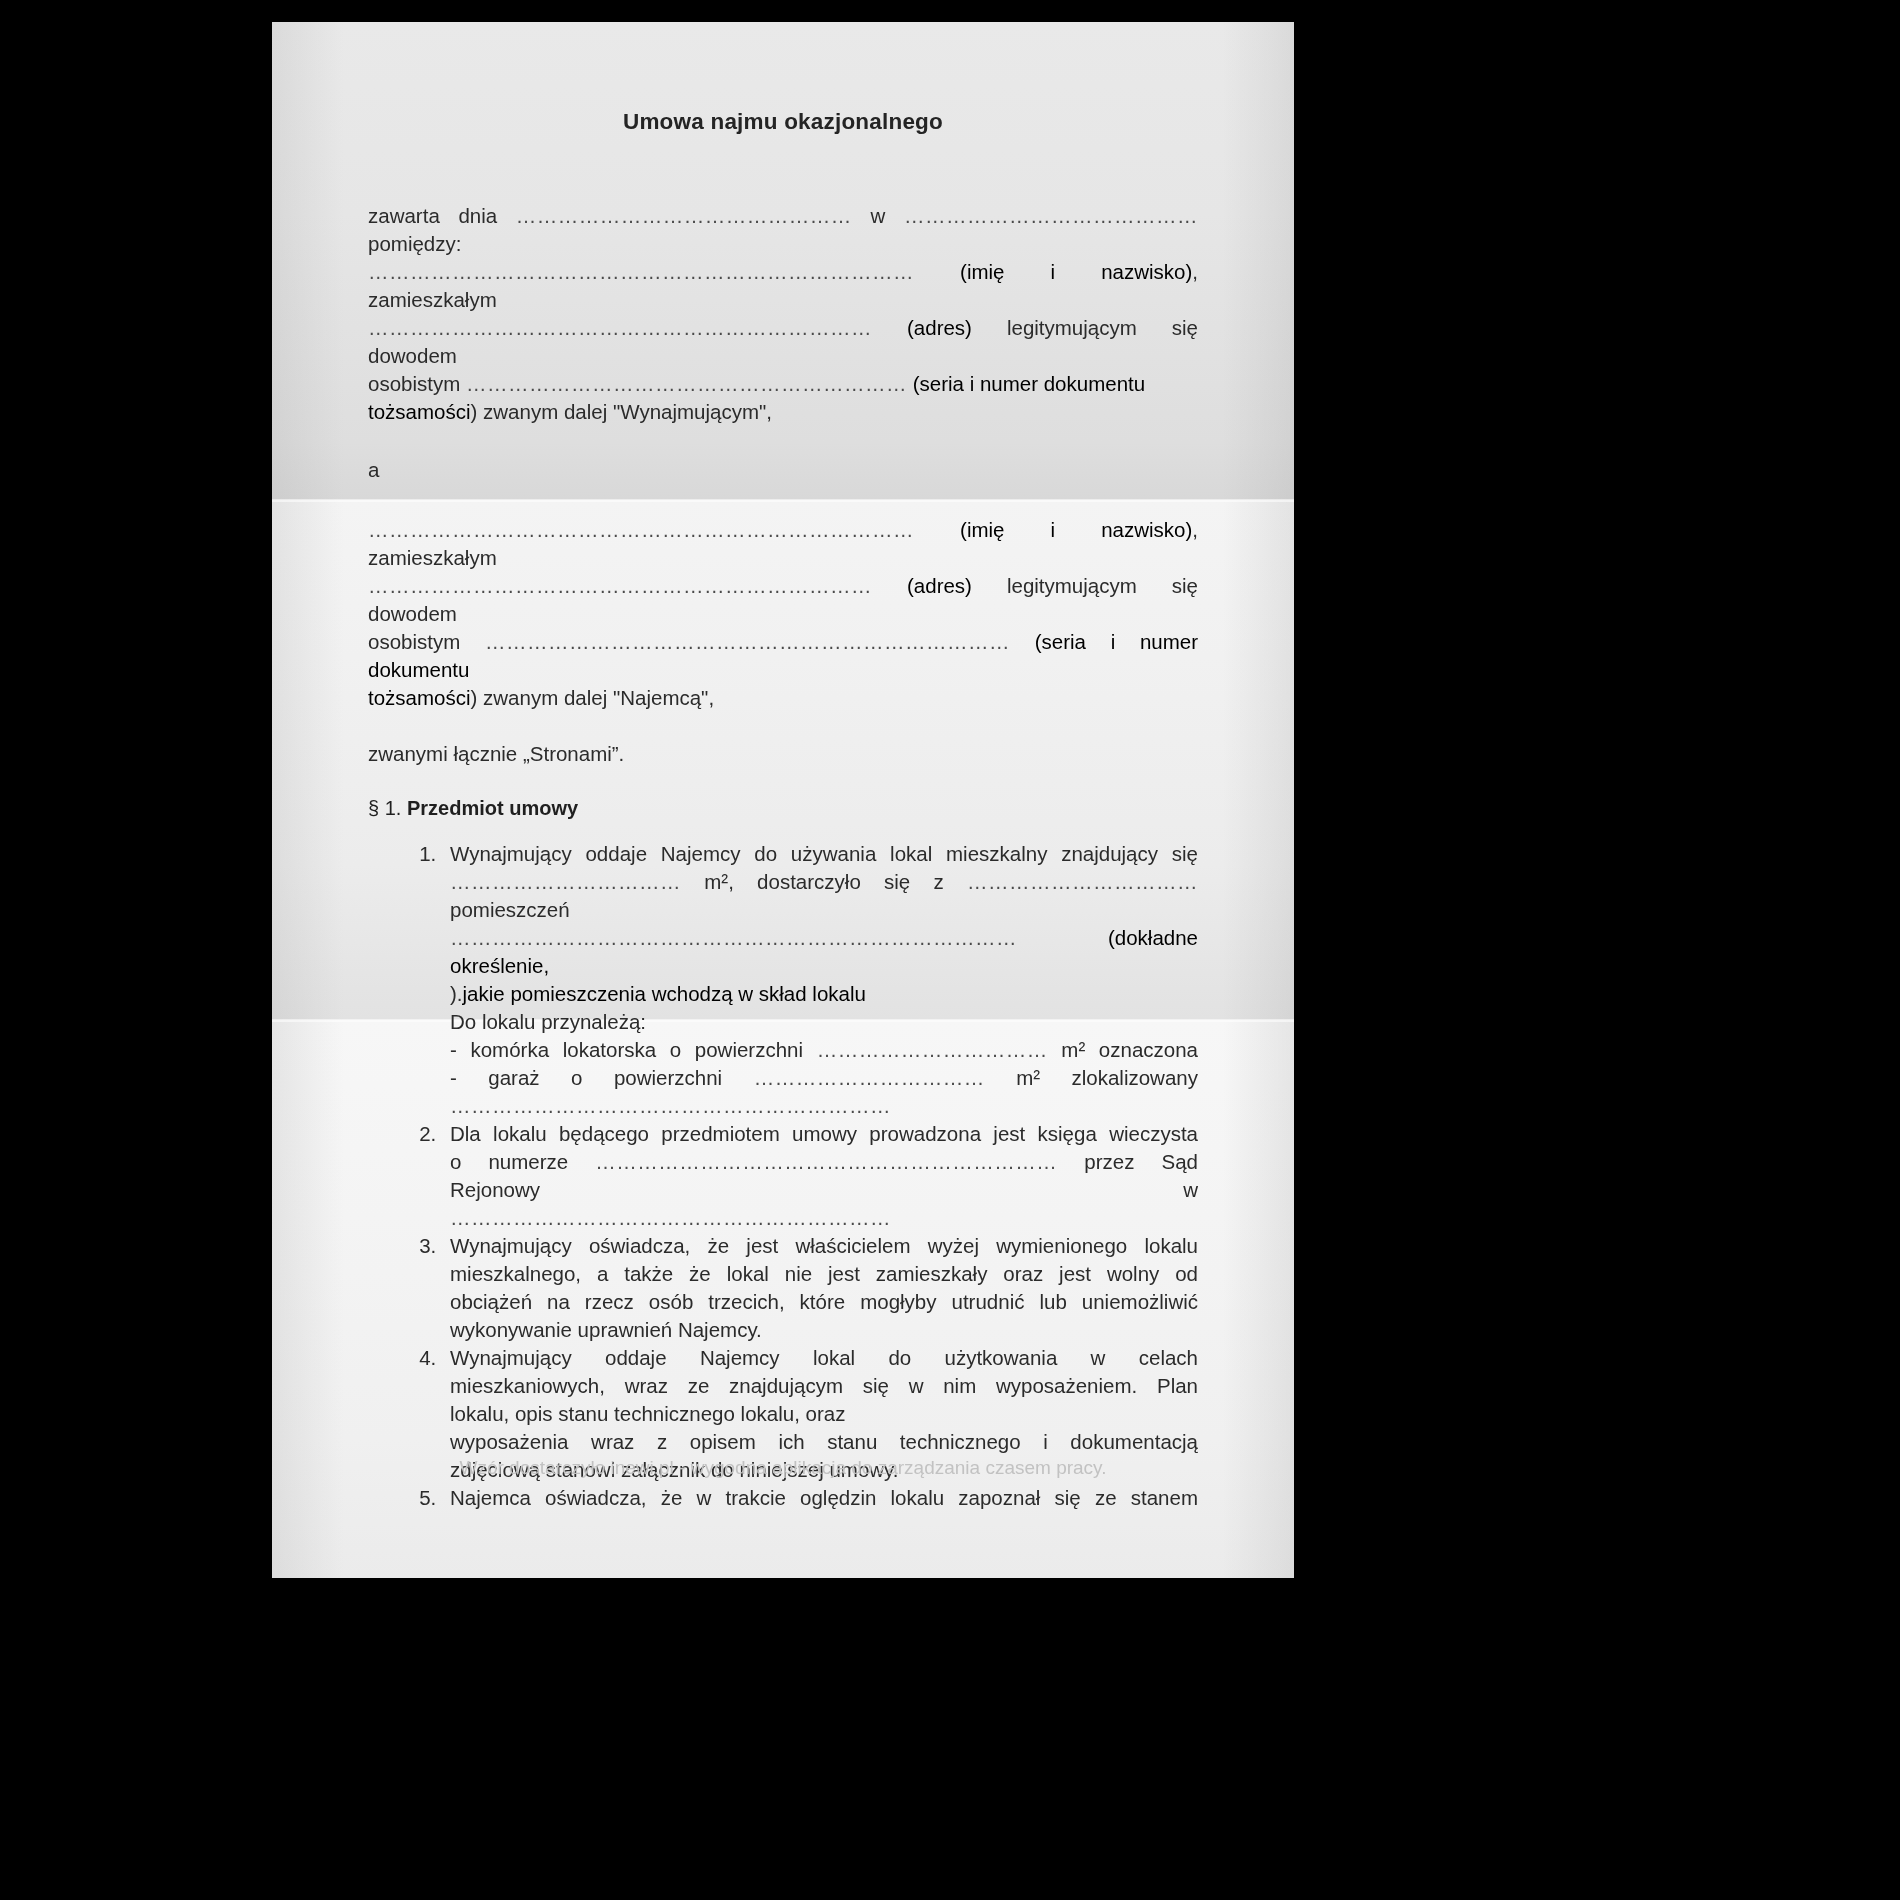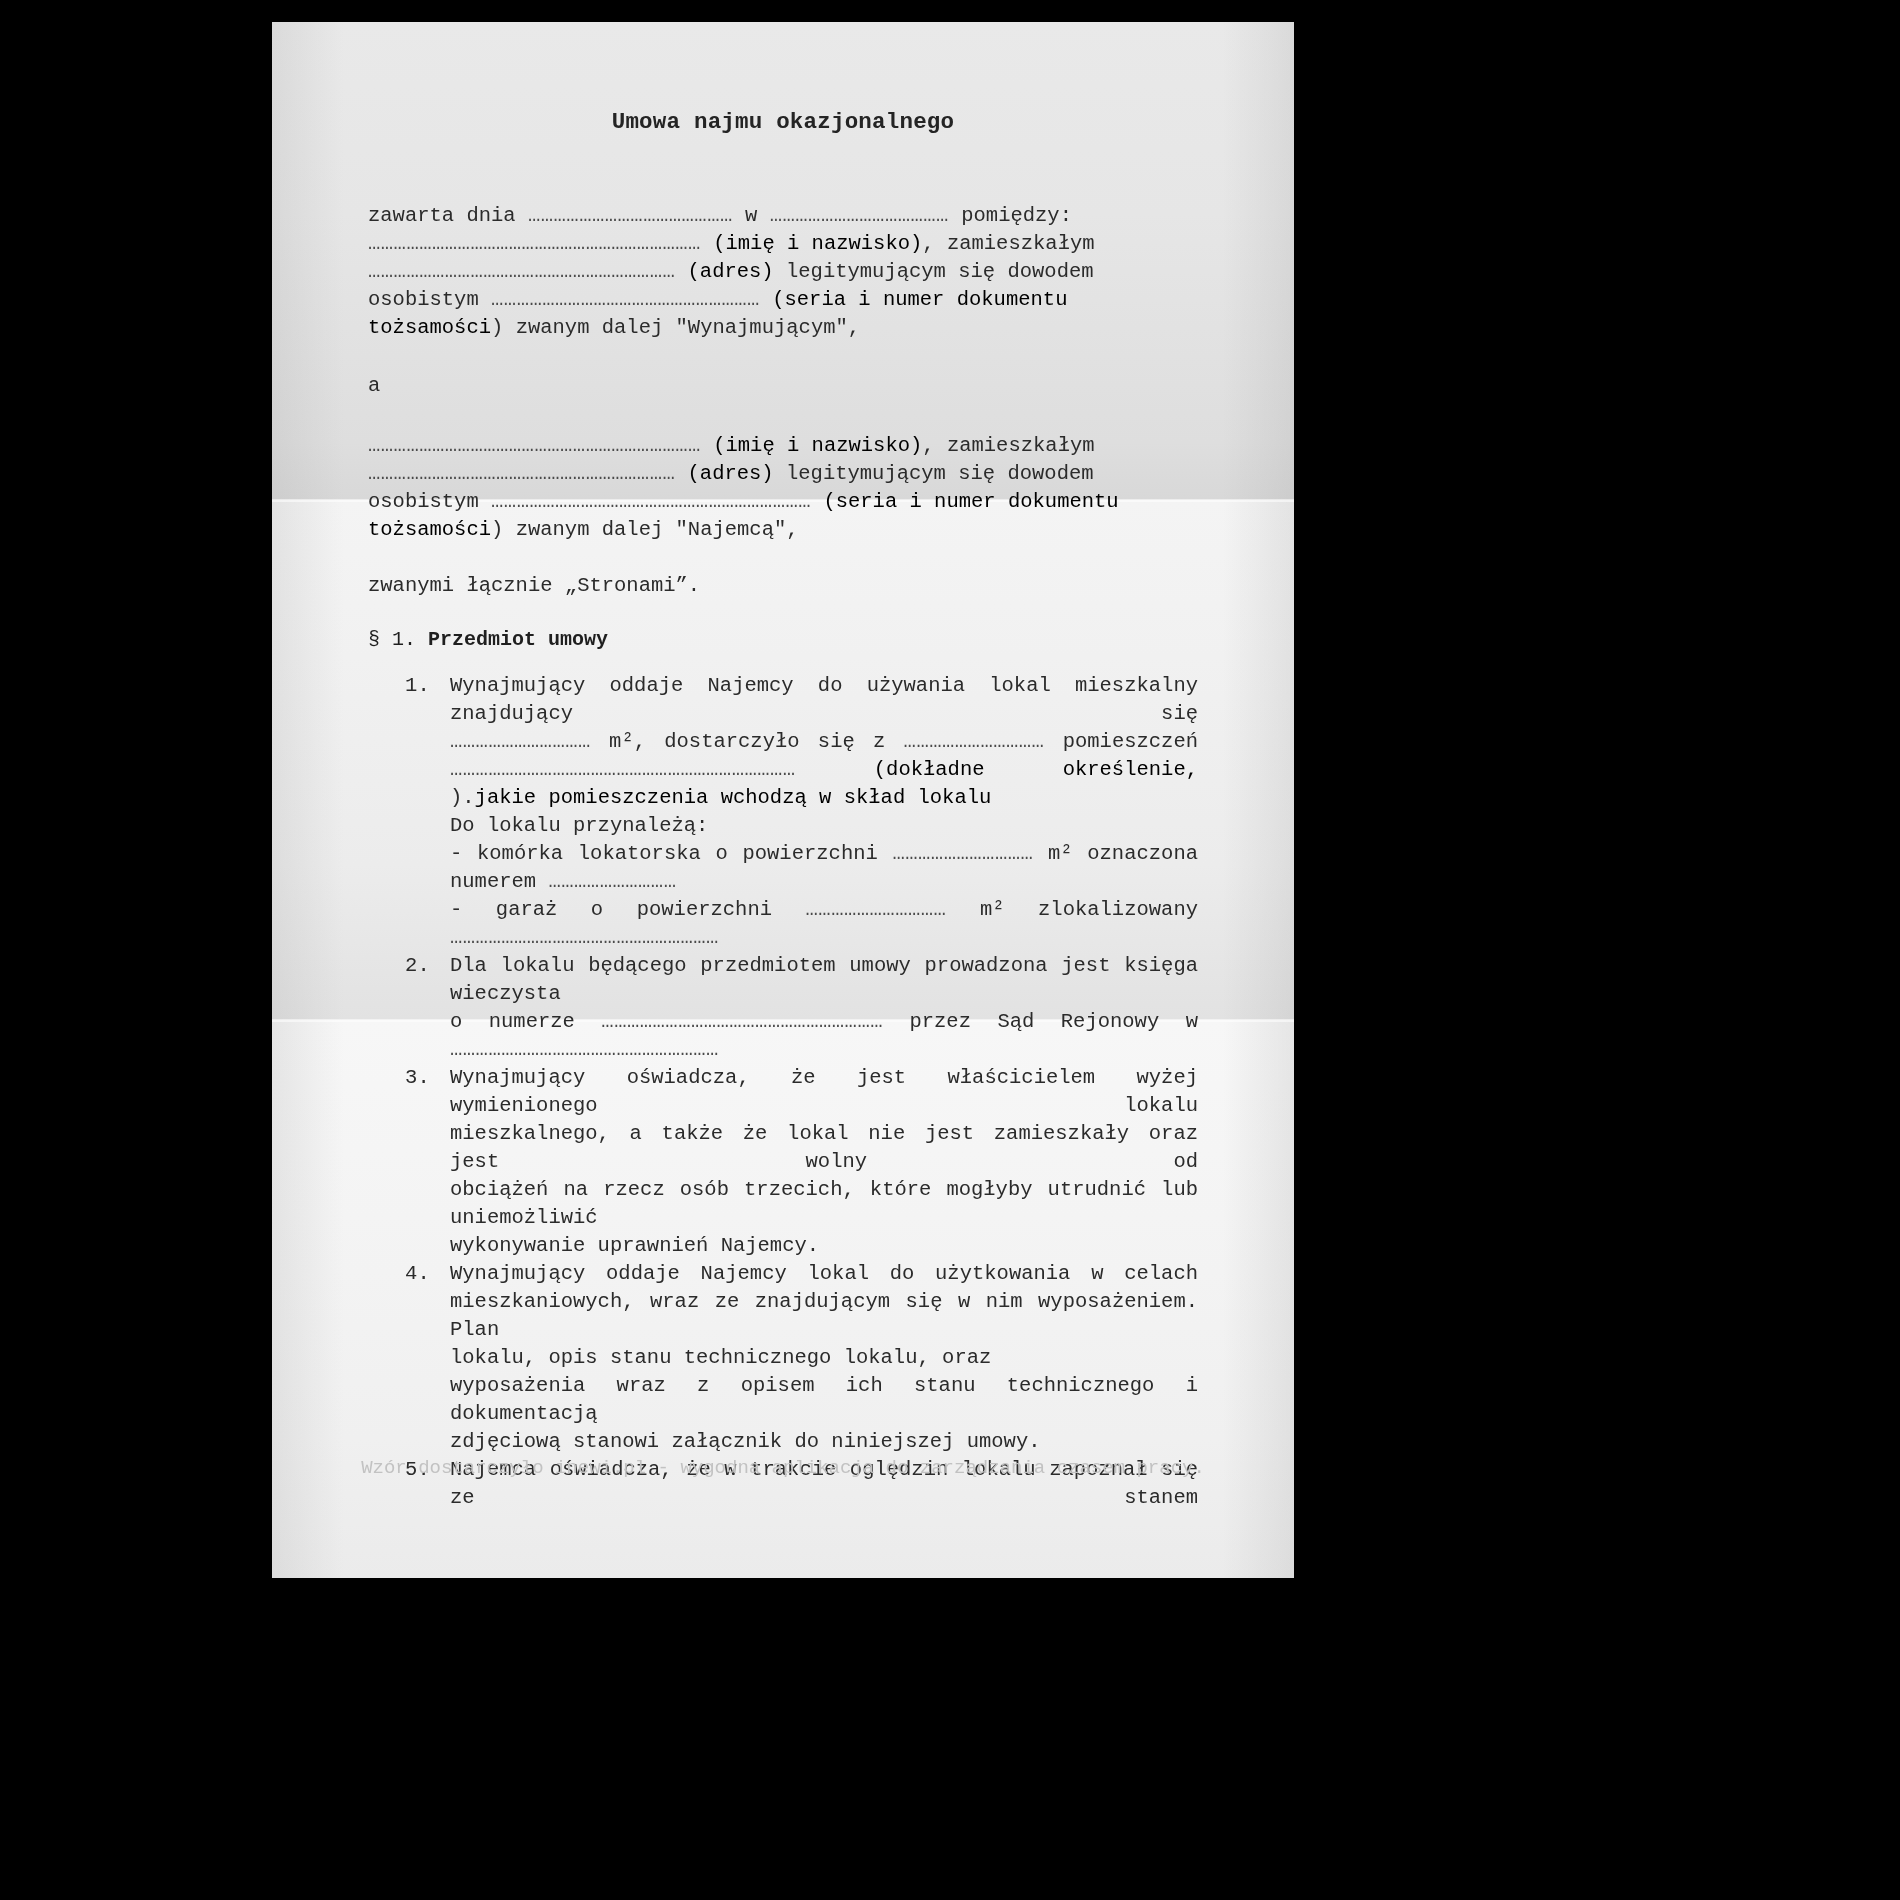--- a/index.html
+++ b/index.html
@@ -21,21 +21,20 @@
 
   
   #page {
     position: absolute;
     left: 272px;
     top: 22px;
     width: 1022px;
     height: 1556px;
     background: #eeeeee;
     overflow: hidden;
-    font-family: Liberation Mono, monospace;
   }
 
   
   #page .band {
     position: absolute;
     left: 0;
     width: 100%;
     pointer-events: none;
   }
   .band-top {
@@ -192,21 +191,20 @@
       </p>
 
       <ol class="main-list" id="clause-list">
           <li>
             <span class="li-line j"><span>Wynajmujący oddaje Najemcy do używania lokal mieszkalny znajdujący się</span></span>
             <span class="li-line j"><span class="dots">……………………………</span><span> m², dostarczyło się z </span><span class="dots">……………………………</span><span> pomieszczeń</span></span>
             <span class="li-line j"><span class="dots">………………………………………………………………………</span><span class="hint"> (dokładne określenie,</span></span>
             <span class="li-line l"><span>).</span><span class="hint">jakie pomieszczenia wchodzą w skład lokalu</span></span>
             <span class="li-line l"><span>Do lokalu przynależą:</span></span>
             <span class="li-line j"><span>-  komórka  lokatorska  o  powierzchni  </span><span class="dots">……………………………</span><span>  m²  oznaczona</span></span>
-            <span class="li-line l"><span>numerem </span><span class="dots">…………………………</span></span>
             <span class="li-line j"><span>-      garaż     o     powierzchni     </span><span class="dots">……………………………</span><span>     m²     zlokalizowany</span></span>
             <span class="li-line l"><span class="dots">………………………………………………………</span></span>
           </li>
           <li>
             <span class="li-line j"><span>Dla lokalu będącego przedmiotem umowy prowadzona jest księga wieczysta</span></span>
             <span class="li-line j"><span>o  numerze  </span><span class="dots">…………………………………………………………</span><span>  przez  Sąd  Rejonowy  w</span></span>
             <span class="li-line l"><span class="dots">………………………………………………………</span></span>
           </li>
           <li>
             <span class="li-line j"><span>Wynajmujący  oświadcza,  że  jest  właścicielem  wyżej  wymienionego  lokalu</span></span>

